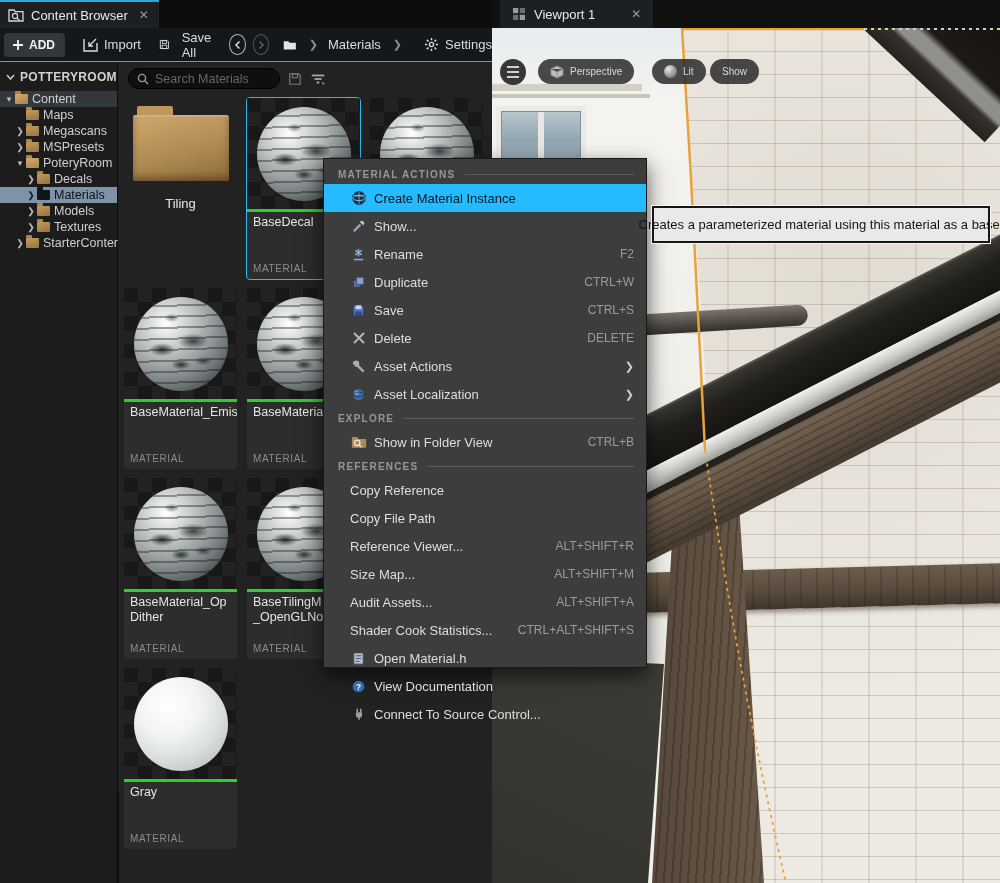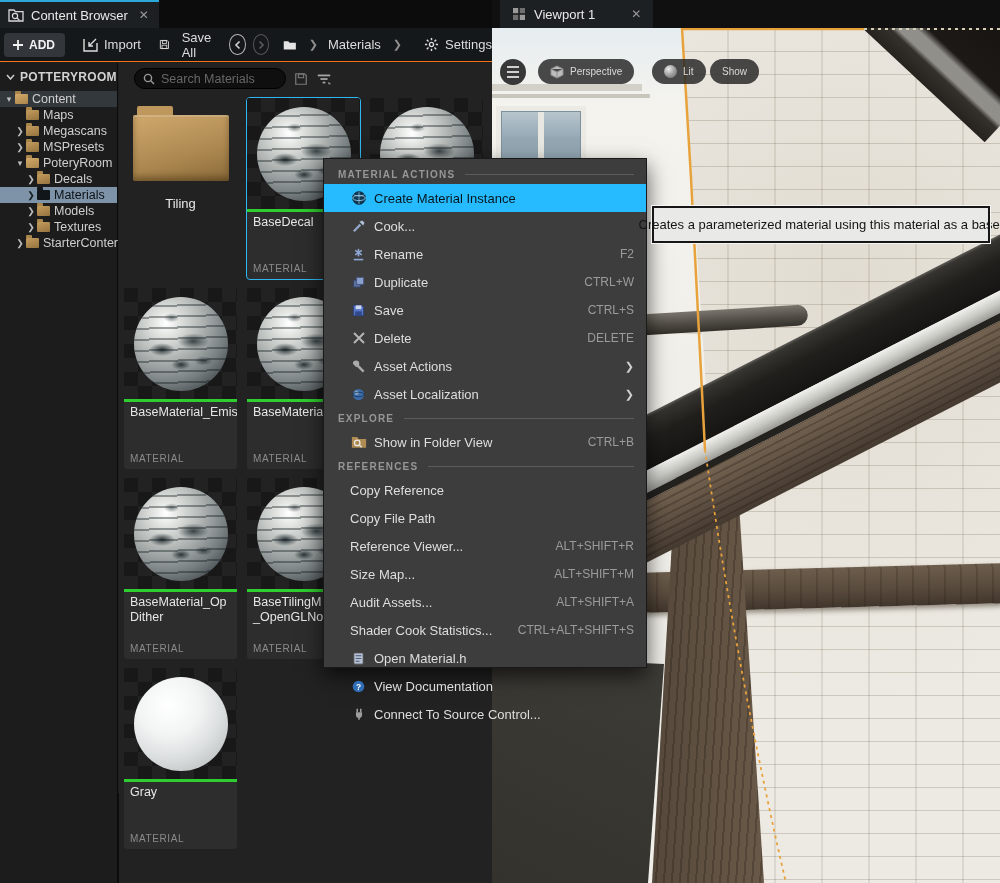--- a/index.html
+++ b/index.html
@@ -34,21 +34,21 @@
   .tree-row.selected .chev { color:#14191e; }
   .tfold { width:13px; height:10px; border-radius:1px; margin:0 4px 0 1px; position:relative; flex:none;
     background:linear-gradient(160deg,#c49c5d,#96743f); }
   .tfold::before { content:""; position:absolute; left:0; top:-3px; width:6px; height:3px;
     background:#a9854c; border-radius:1px 1px 0 0; }
   .tfold.open { background:linear-gradient(160deg,#d3ab6a,#a9854c); }
   .tfold.dark { background:#11161b; } .tfold.dark::before { background:#11161b; }
 
   
   #cb-main { position:absolute; left:119px; top:63px; width:373px; height:820px; background:#222222; }
-  .search-row { display:flex; align-items:center; height:31px; padding-left:15px; gap:8px; }
+  .search-row { display:flex; align-items:center; height:31px; padding-left:9px; gap:8px; }
   .search-pill { display:flex; align-items:center; gap:6px; width:152px; height:21px;
     background:#0f0f0f; border:1px solid #000; border-radius:11px; padding:0 8px; }
   .search-pill input { background:transparent; border:none; outline:none; color:#bdbdbd;
     font-size:12.5px; width:110px; font-family:"Liberation Sans",sans-serif; }
   .search-pill input::placeholder { color:#676767; }
 
   .grid { position:absolute; left:5px; top:35px; display:grid;
     grid-template-columns:repeat(3,113px); grid-auto-rows:181px; column-gap:10px; row-gap:9px; }
   .tile { position:relative; width:113px; border-radius:3px; background:#2d2d2d; overflow:hidden; cursor:pointer; }
   .tile.selected { outline:1.5px solid #2fb7f2; }
@@ -500,21 +500,21 @@
       </span>
       <span class="lbl">Create Material Instance</span>
     </div>
     <div class="m-item">
       <span class="mi-icon">
         <svg width="15" height="15" viewBox="0 0 16 16">
           <line x1="3" y1="13" x2="10" y2="6" stroke="#93a7c9" stroke-width="2.4"></line>
           <path d="M9 3 l4 4 l1.5-3 L12 1.5 Z" fill="#aebfd9"></path>
         </svg>
       </span>
-      <span class="lbl">Cook...</span>
+      <span class="lbl">Show...</span>
     </div>
     <div class="m-item">
       <span class="mi-icon">
         <svg width="15" height="15" viewBox="0 0 16 16">
           <g stroke="#8fa9d6" stroke-width="1.7">
             <line x1="8" y1="2" x2="8" y2="10"></line>
             <line x1="4.5" y1="3.5" x2="11.5" y2="8.5"></line>
             <line x1="11.5" y1="3.5" x2="4.5" y2="8.5"></line>
           </g>
           <line x1="3" y1="13.4" x2="13" y2="13.4" stroke="#8fa9d6" stroke-width="1.7"></line>

